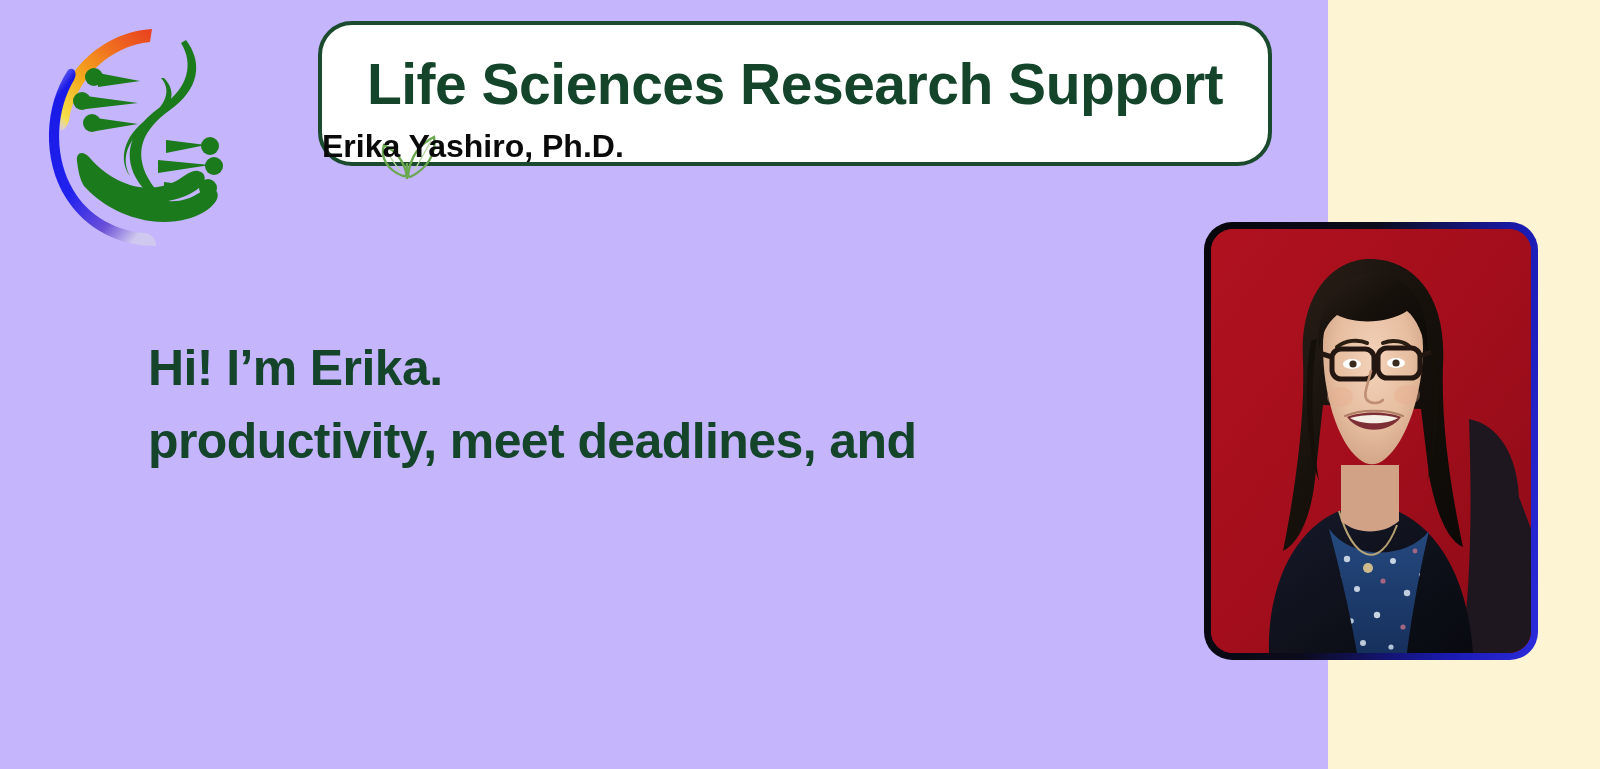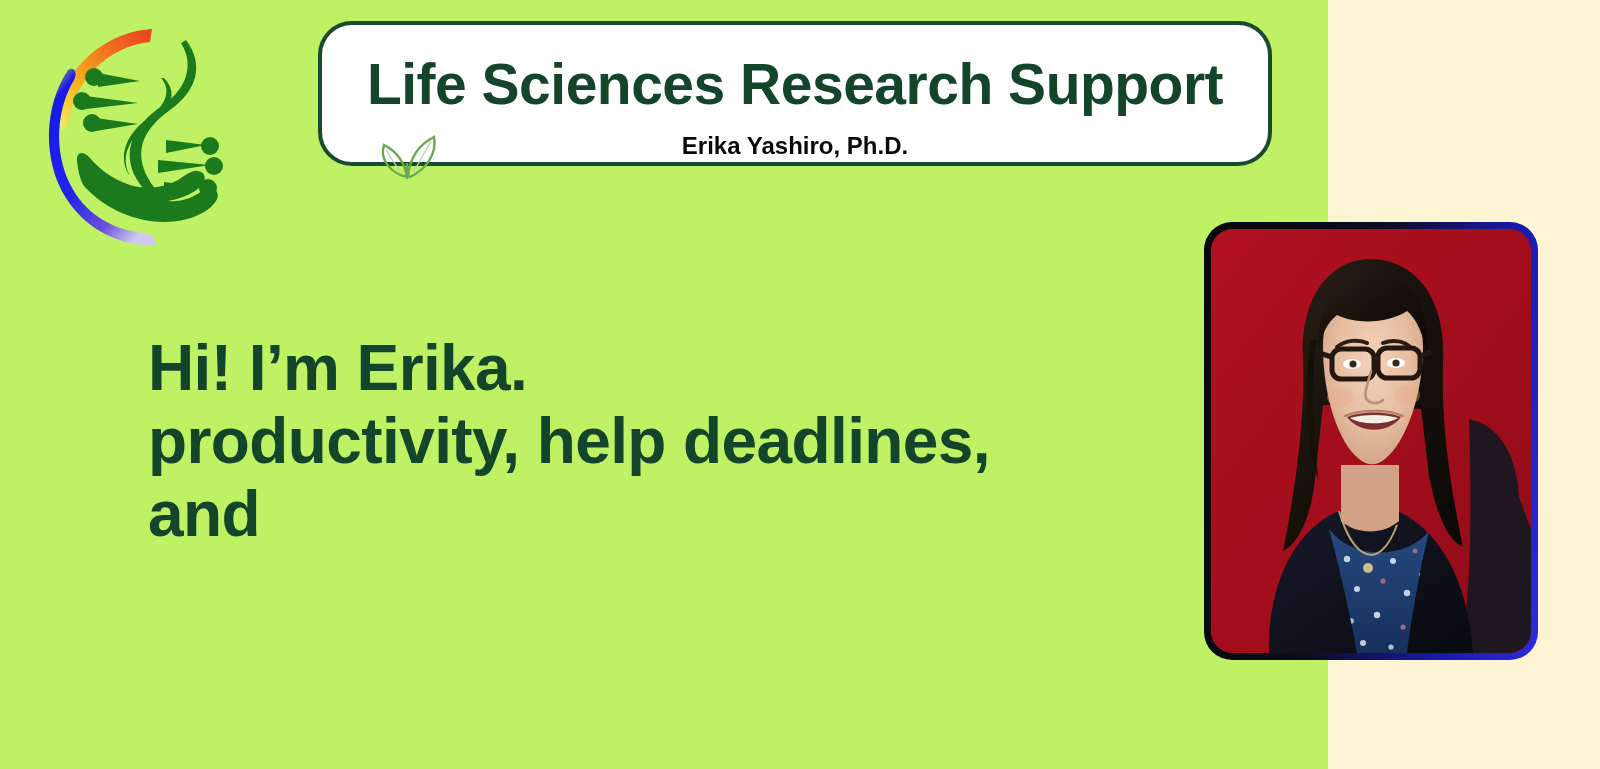--- a/index.html
+++ b/index.html
@@ -10,21 +10,21 @@
     width: 1600px;
     height: 769px;
     overflow: hidden;
     background: #fdf4d3;
     font-family: "Liberation Sans", sans-serif;
   }
   #canvas {
     position: relative;
     width: 1328px;
     height: 769px;
-    background: #bef264;
+    background: #c4b5fd;
   }
 
   
   #logo {
     position: absolute;
     left: 38px;
     top: 18px;
     width: 210px;
     height: 240px;
   }
@@ -52,24 +52,24 @@
     font-size: 57px;
     line-height: 62px;
     letter-spacing: -0.5px;
     color: #14452b;
     white-space: nowrap;
   }
   #banner-subtitle {
     position: absolute;
     left: 0; right: 0;
     top: 104px;
-    text-align: center;
+    text-align: left;
     font-family: "Liberation Sans", sans-serif;
     font-weight: bold;
-    font-size: 24px;
+    font-size: 32px;
     line-height: 34px;
     color: #0a0a0a;
     white-space: nowrap;
   }
   #leaf-icon {
     position: absolute;
     left: 52px;
     top: 94px;
     width: 66px;
     height: 60px;
@@ -78,21 +78,21 @@
   #leaf-icon svg { display: block; width: 66px; height: 60px; }
 
   
   #intro-text {
     position: absolute;
     left: 148px;
     top: 332px;
     width: 950px;
     font-family: "Liberation Sans", sans-serif;
     font-weight: bold;
-    font-size: 64px;
+    font-size: 50px;
     line-height: 73px;
     letter-spacing: -0.6px;
     color: #14452b;
   }
   #intro-text .line { display: block; }
 
   
   #photo-frame {
     position: absolute;
     left: 1204px;
@@ -182,21 +182,21 @@
         <path d="M33 60 L 33 44" stroke="#6aa84f" stroke-width="2.4" fill="none"></path>
         <path d="M26 52 C 21 45, 16 38, 12 31" stroke="#b9d6a4" stroke-width="1.4" fill="none"></path>
         <path d="M40 52 C 46 42, 52 31, 57 22" stroke="#b9d6a4" stroke-width="1.4" fill="none"></path>
       </svg>
     </div>
     <div id="banner-subtitle">Erika Yashiro, Ph.D.</div>
   </div>
 
   <div id="intro-text">
     <span class="line">Hi! I’m Erika.</span>
-    <span class="line">productivity, help deadlines, and</span>
+    <span class="line">productivity, meet deadlines, and</span>
   </div>
 
   <div id="photo-frame">
     <div id="photo">
       <svg viewBox="0 0 320 424" preserveAspectRatio="xMidYMid slice" xmlns="http://www.w3.org/2000/svg" aria-hidden="true">
         <defs>
           <linearGradient id="bgRed" x1="0" y1="0" x2="1" y2="1">
             <stop offset="0%" stop-color="#b0111f"></stop>
             <stop offset="48%" stop-color="#a40e1c"></stop>
             <stop offset="100%" stop-color="#8d0b17"></stop>

